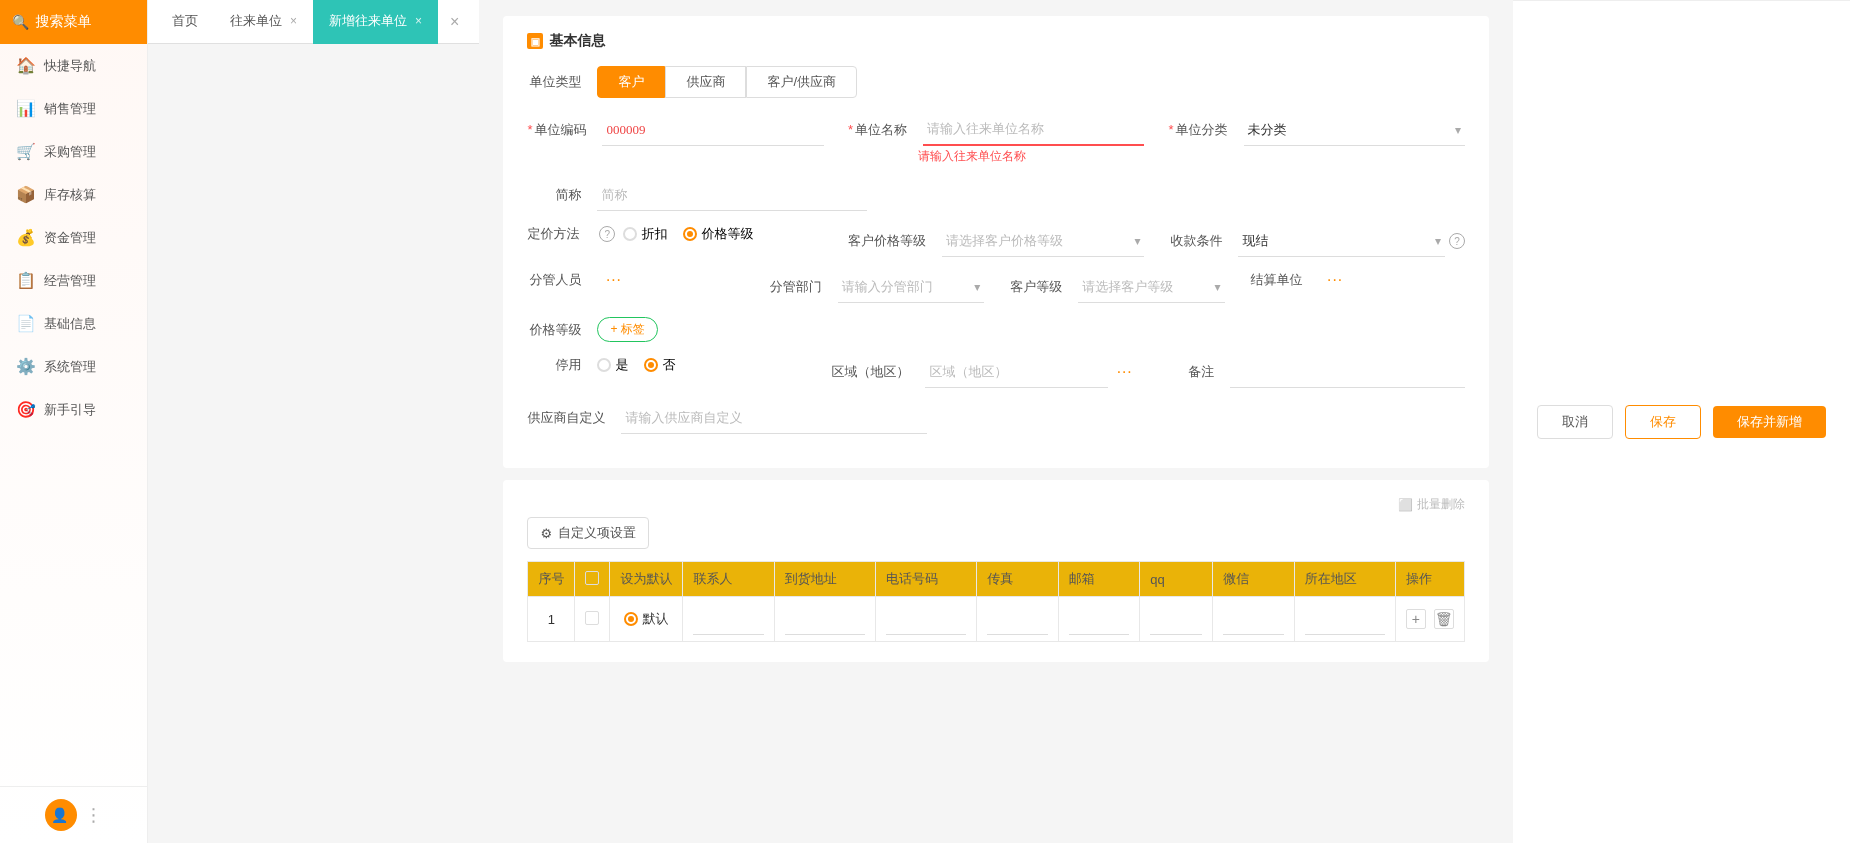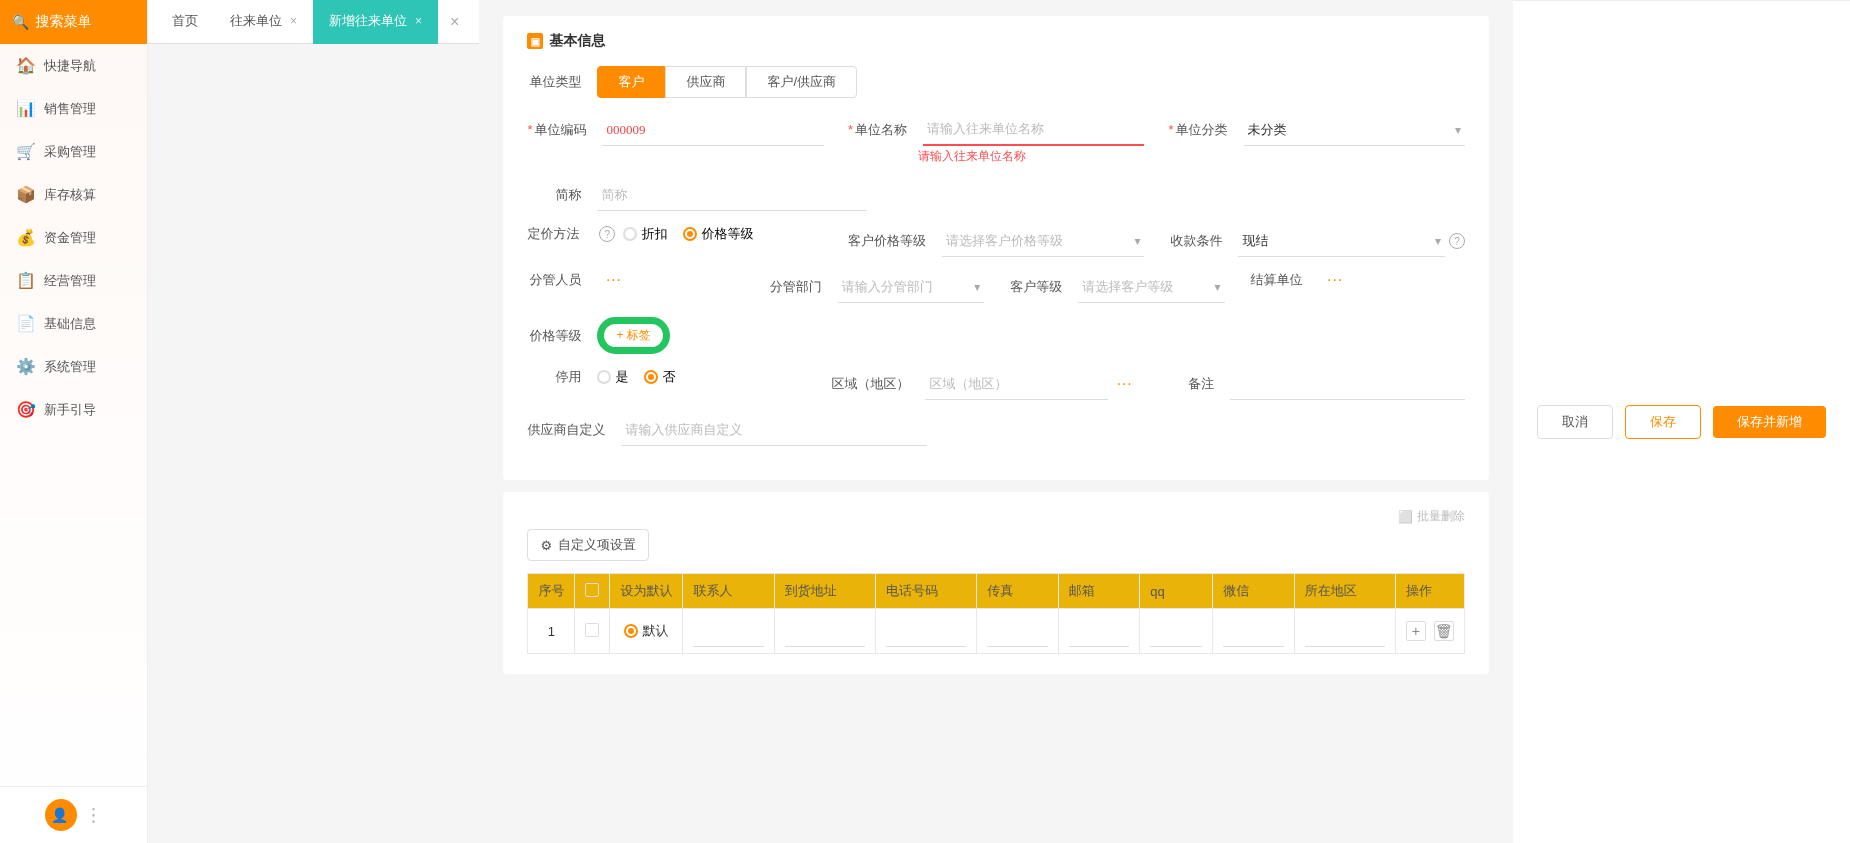--- a/index.html
+++ b/index.html
@@ -246,21 +246,21 @@
       cursor: pointer;
       margin-left: 4px;
     }
 
     
     .tag-add {
       display: flex;
       align-items: center;
       gap: 4px;
       padding: 3px 12px;
-      border: 7px solid #22c55e;
+      border: 1px solid #22c55e;
       border-radius: 20px;
       color: #ff8c00;
       cursor: pointer;
       font-size: 12px;
     }
 
     
     .dots-btn {
       color: #ff8c00;
       font-size: 16px;

